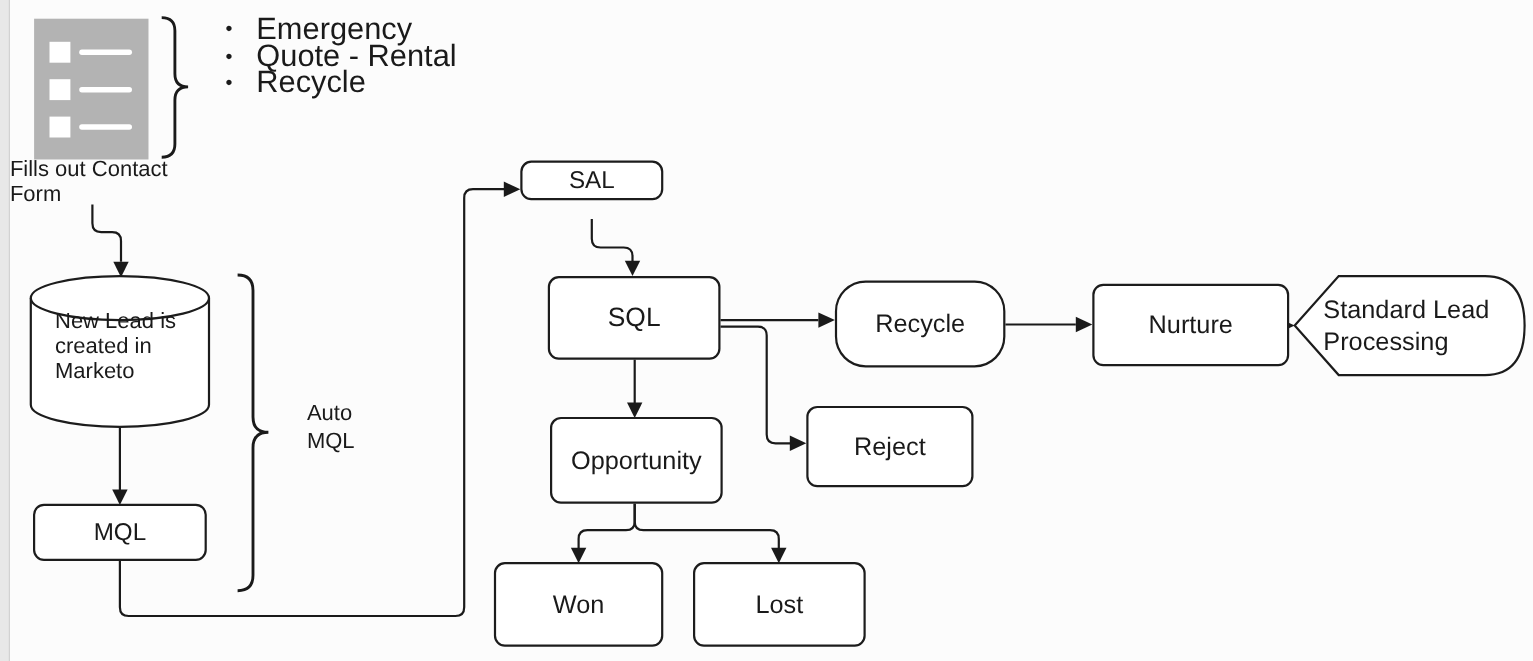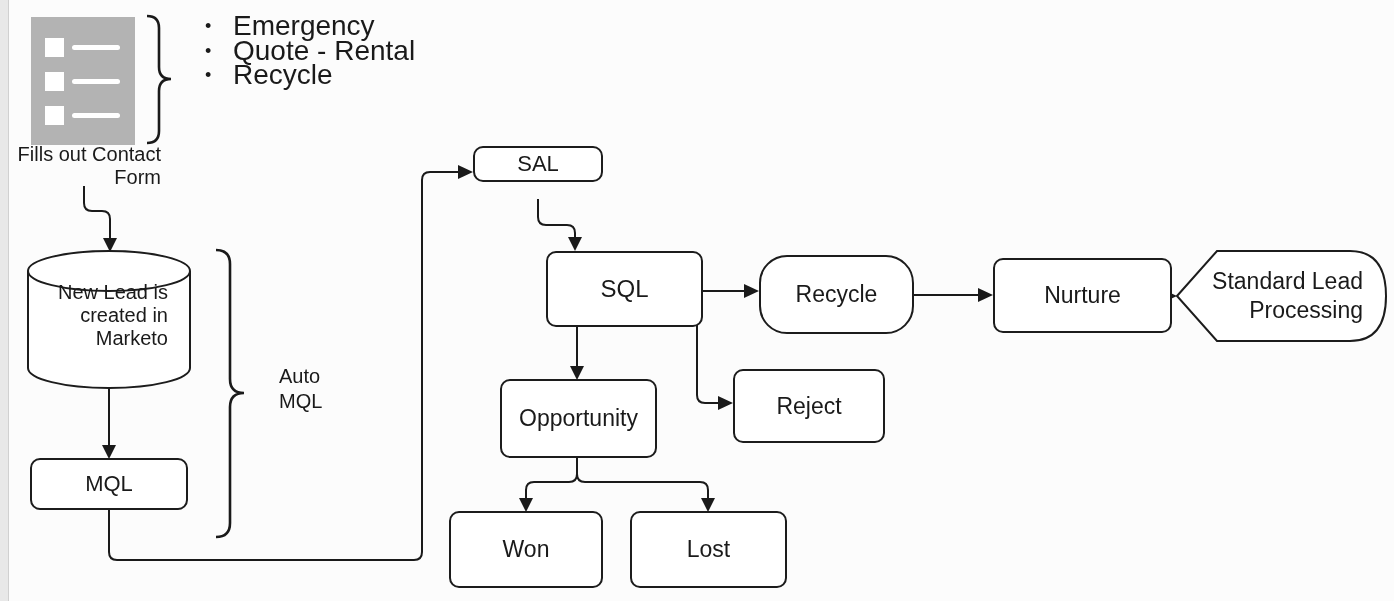--- a/index.html
+++ b/index.html
@@ -25,21 +25,21 @@
     background:#ffffff;
     border:2px solid #1c1c1c;
     border-radius:10px;
     display:flex;align-items:center;justify-content:center;
     font-size:23px;
     text-align:center;
     white-space:nowrap;
   }
   .lbl{
     position:absolute;
-    text-align:right;
+    text-align:left;
     line-height:23px;
     font-size:20px;
   }
   .caption{left:9px;top:143px;width:152px;}
   .cyl-label{left:50px;top:281px;width:118px;}
   .auto-mql{left:279px;top:364px;width:52px;text-align:left;line-height:25px;}
   .std-label{left:1203px;top:267px;width:160px;font-size:23px;line-height:29px;}
   ul.bullets{
     position:absolute;left:199px;top:14px;margin:0;padding:0;
     list-style:none;
@@ -125,21 +125,21 @@
   <div class="lbl auto-mql">Auto MQL</div>
 
   <div class="lbl cyl-label">New Lead is created in Marketo</div>
 
   <div class="lbl std-label">Standard Lead Processing</div>
 
   <div class="box" style="left:30px;top:458px;width:158px;height:52px;font-size:22px;">MQL</div>
 
   <div class="box" style="left:473px;top:146px;width:130px;height:36px;font-size:22px;text-align:right;">SAL</div>
 
-  <div class="box" style="left:498px;top:251px;width:157px;height:76px;font-size:24px;margin-left:48px;">SQL</div>
+  <div class="box" style="left:498px;top:251px;width:157px;height:76px;font-size:24px;">SQL</div>
 
   <div class="box" style="left:500px;top:379px;width:157px;height:79px;">Opportunity</div>
 
   <div class="box" style="left:449px;top:511px;width:154px;height:77px;">Won</div>
 
   <div class="box" style="left:630px;top:511px;width:157px;height:77px;">Lost</div>
 
   <div class="box" style="left:759px;top:255px;width:155px;height:79px;border-radius:28px;">Recycle</div>
 
   <div class="box" style="left:733px;top:369px;width:152px;height:74px;">Reject</div>

